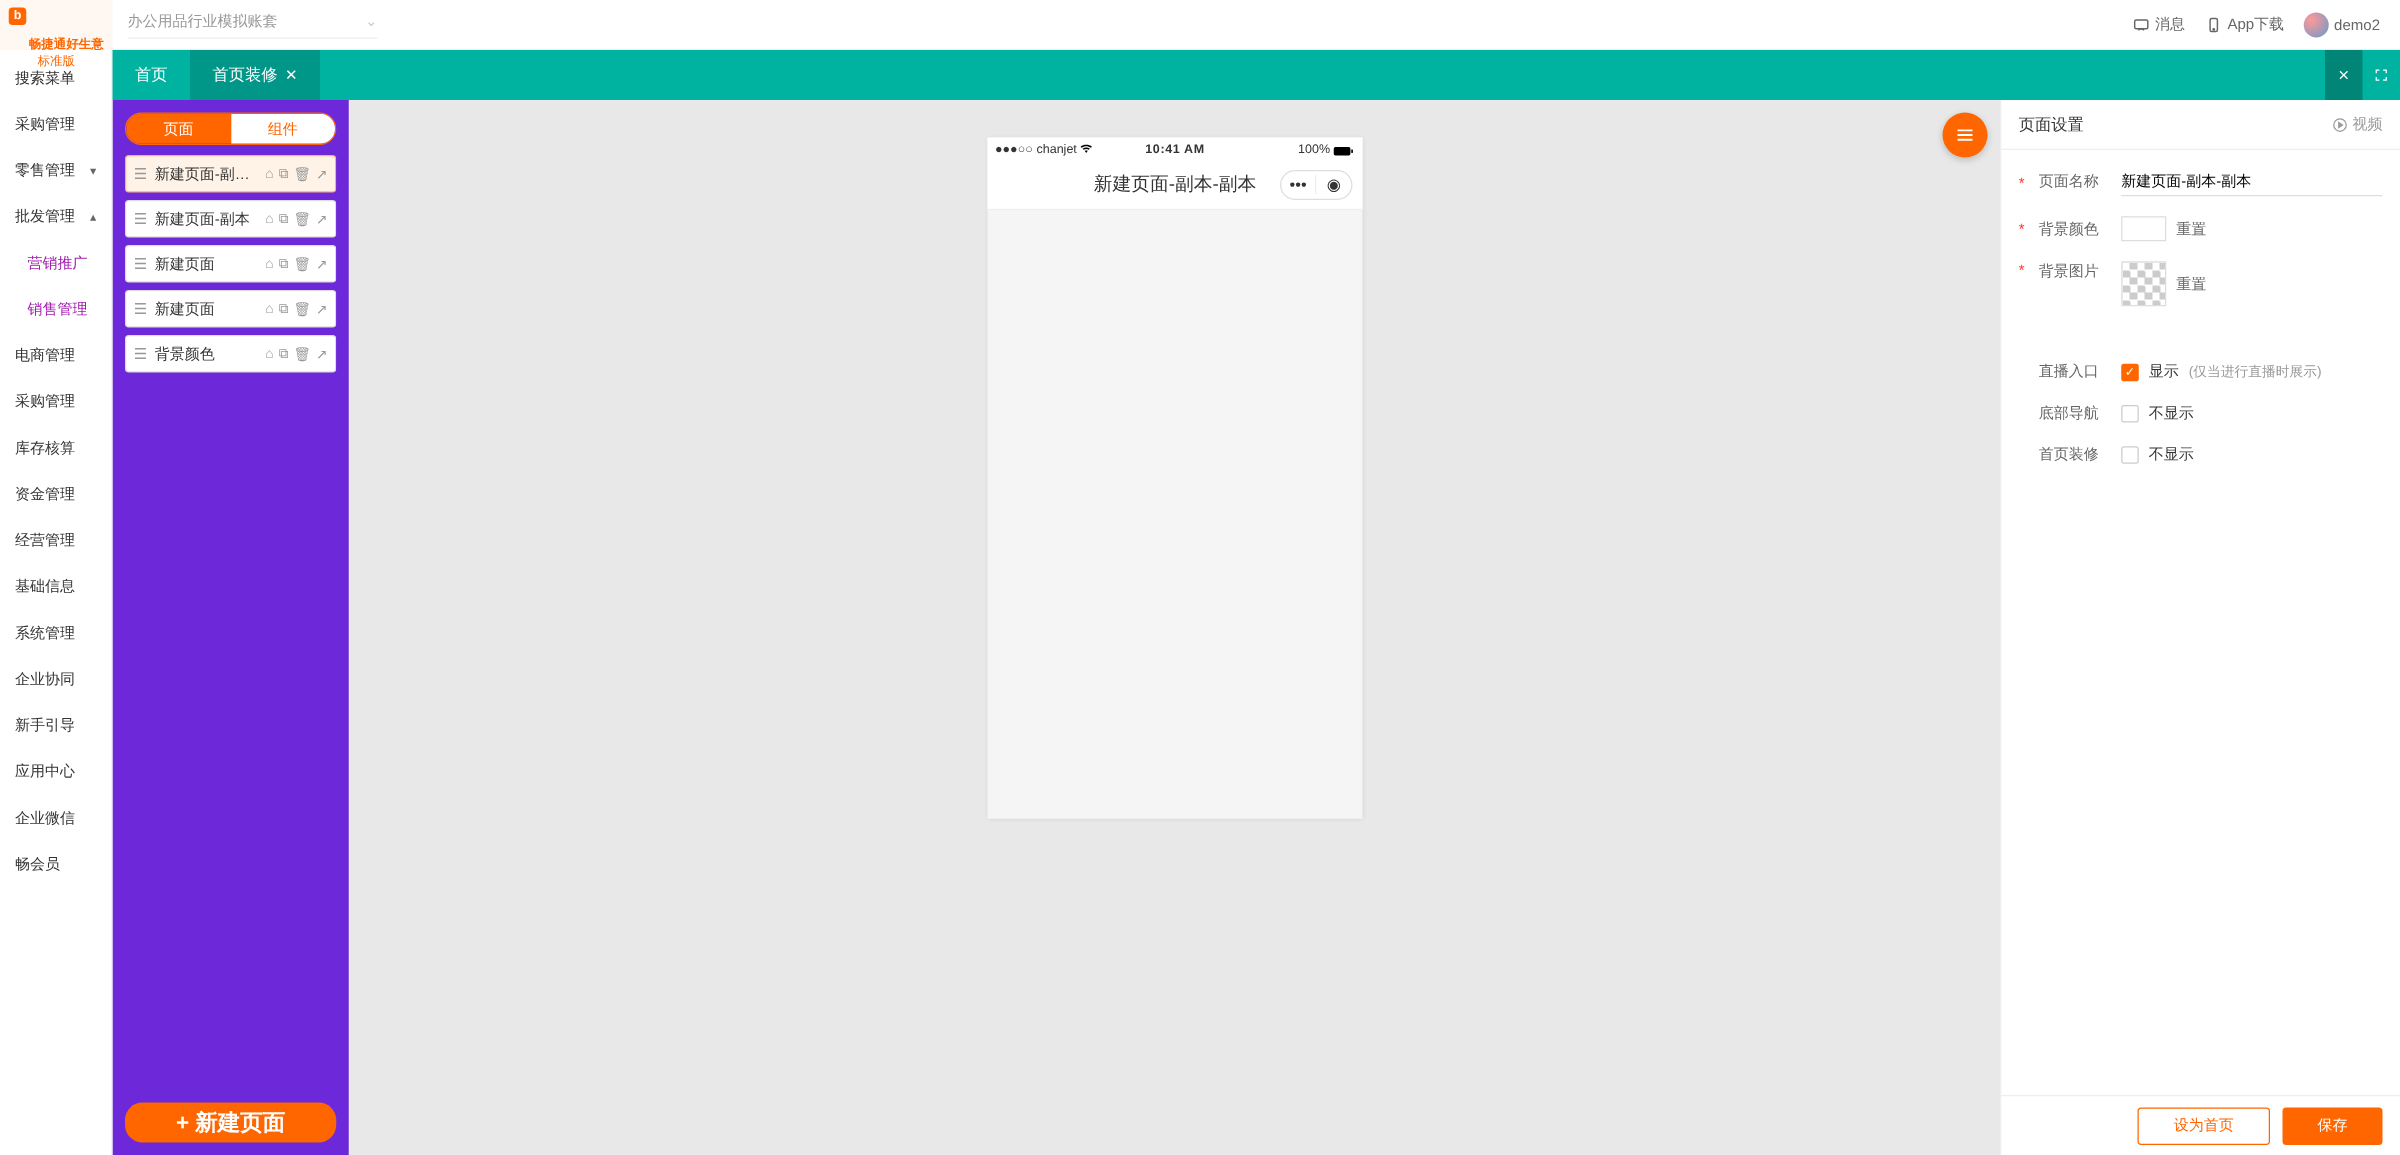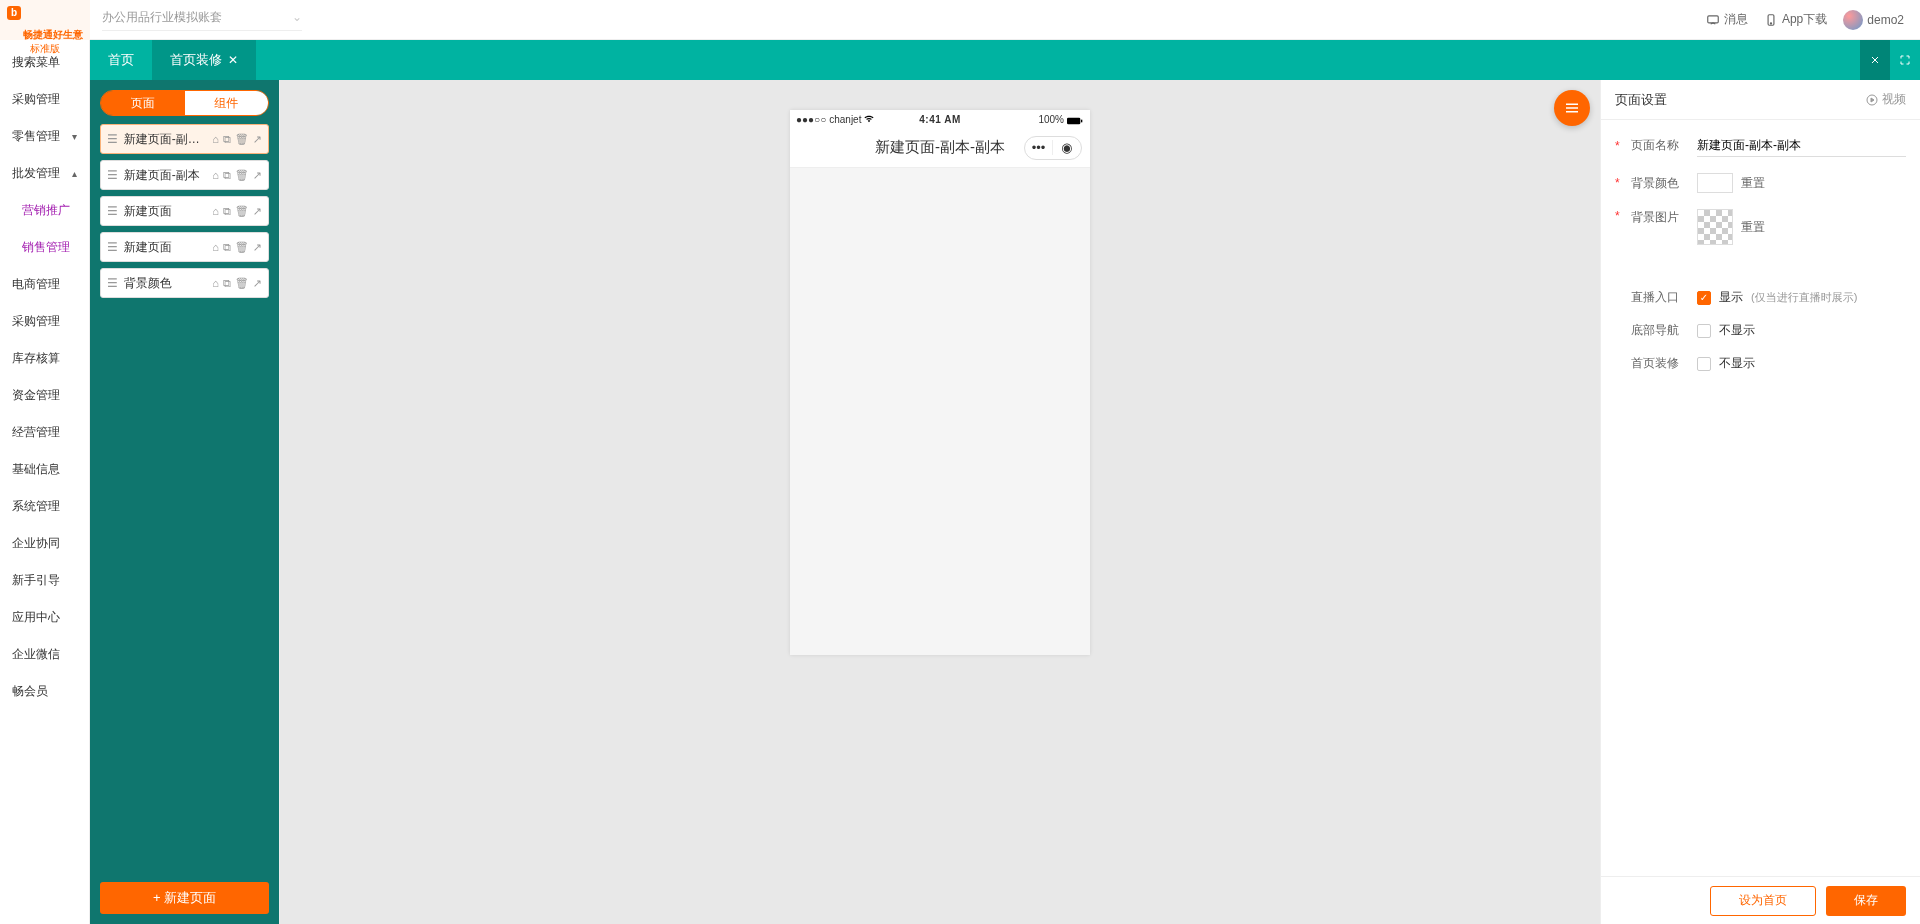--- a/index.html
+++ b/index.html
@@ -22,33 +22,33 @@
 .side-item .arrow { font-size: 10px; color: #666; }
 .main { flex: 1; display: flex; flex-direction: column; position: relative; }
 .tabbar { height: 40px; background: #00b3a1; display: flex; align-items: center; color: #fff; }
 .tab { padding: 0 18px; height: 40px; display: flex; align-items: center; gap: 6px; cursor: pointer; font-size: 13px; justify-content: flex-end; }
 .tab.active { background: #009688; }
 .tab .close { font-size: 12px; }
 .tab-tools { margin-left: auto; display: flex; }
 .tab-tool { width: 30px; height: 40px; display: flex; align-items: center; justify-content: center; cursor: pointer; }
 .tab-tool.dark { background: #008577; }
 .workspace { flex: 1; display: flex; background: #e8e8e8; overflow: hidden; }
-.left-panel { width: 190px; background: #0f766e; display: flex; flex-direction: column; padding: 10px; gap: 8px; border-right: 1px solid #eee; }
+.left-panel { width: 190px; background: #6d28d9; display: flex; flex-direction: column; padding: 10px; gap: 8px; border-right: 1px solid #eee; }
 .seg { display: flex; border: 1px solid #f60; border-radius: 14px; overflow: hidden; height: 26px; }
 .seg > div { flex: 1; display: flex; align-items: center; justify-content: center; cursor: pointer; font-size: 12px; }
 .seg .on { background: #f60; color: #fff; }
 .seg .off { color: #f60; background: #fff; }
 .page-list { display: flex; flex-direction: column; gap: 6px; flex: 1; overflow-y: auto; }
 .page-item { border: 1px solid #ddd; border-radius: 3px; height: 30px; display: flex; align-items: center; padding: 0 6px; gap: 6px; cursor: pointer; background: #fff; }
 .page-item.sel { background: #fff3e8; border-color: #f9b27a; }
 .page-item .drag { color: #999; font-size: 12px; }
 .page-item .name { flex: 1; white-space: nowrap; overflow: hidden; text-overflow: ellipsis; font-size: 12px; }
 .page-item .icons { display: flex; gap: 4px; color: #999; font-size: 11px; }
 .page-item .icons span { cursor: pointer; }
-.new-page-btn { height: 32px; background: #f60; color: #fff; border-radius: 3px; display: flex; align-items: center; justify-content: center; cursor: pointer; font-size: 13px; }
+.new-page-btn { height: 32px; background: #f60; color: #fff; border-radius: 14px; display: flex; align-items: center; justify-content: center; cursor: pointer; font-size: 18px; font-weight: bold; }
 .canvas-area { flex: 1; position: relative; display: flex; justify-content: center; padding-top: 30px; overflow: auto; }
 .phone { width: 300px; height: 545px; background: #f5f5f5; box-shadow: 0 0 4px rgba(0,0,0,.1); }
 .status-bar { height: 18px; background: #fff; display: flex; align-items: center; padding: 0 6px; font-size: 10px; justify-content: space-between; }
 .status-bar .mid { position: absolute; left: 50%; transform: translateX(-50%); font-weight: 600; letter-spacing: 0.5px; }
 .phone-header { height: 40px; background: #fff; display: flex; align-items: center; justify-content: center; position: relative; border-bottom: 1px solid #eee; }
 .phone-title { font-size: 15px; color: #333; }
 .phone-header .capsule { position: absolute; right: 8px; display: flex; align-items: center; gap: 0; border: 1px solid #ddd; border-radius: 14px; height: 24px; overflow: hidden; }
 .capsule span { width: 28px; display: flex; align-items: center; justify-content: center; font-size: 13px; color: #333; }
 .capsule span:first-child { border-right: 1px solid #eee; }
 .float-btn { position: absolute; right: 10px; top: 10px; width: 36px; height: 36px; border-radius: 50%; background: #f60; color: #fff; display: flex; align-items: center; justify-content: center; font-size: 18px; cursor: pointer; box-shadow: 0 2px 6px rgba(0,0,0,.2); }
@@ -265,21 +265,21 @@
           <div class="status-bar" style="position:relative;">
             <span style="display:flex;align-items:center;gap:3px;">
               <span>●●●○○</span>
               <span>chanjet</span>
               <span>
                 <svg width="10" height="8" viewBox="0 0 24 16" fill="#000">
                     <path d="M12 16l-3-4c2-1 4-1 6 0zM5 8c4-3 10-3 14 0l-2 2c-3-2-7-2-10 0zM1 4C7-1 17-1 23 4l-2 2C16 2 8 2 3 6z"></path>
                   </svg>
               </span>
             </span>
-            <span class="mid">4:41 AM</span>
+            <span class="mid">10:41 AM</span>
             <span style="display:flex;align-items:flex-end;gap:2px;">
               <span>100%</span>
               <span>
                 <svg width="18" height="8" viewBox="0 0 24 12">
                     <rect x="0" y="1" width="20" height="10" rx="2" fill="#000"></rect>
                     <rect x="21" y="4" width="2" height="4" fill="#000"></rect>
                   </svg>
               </span>
             </span>
           </div>

